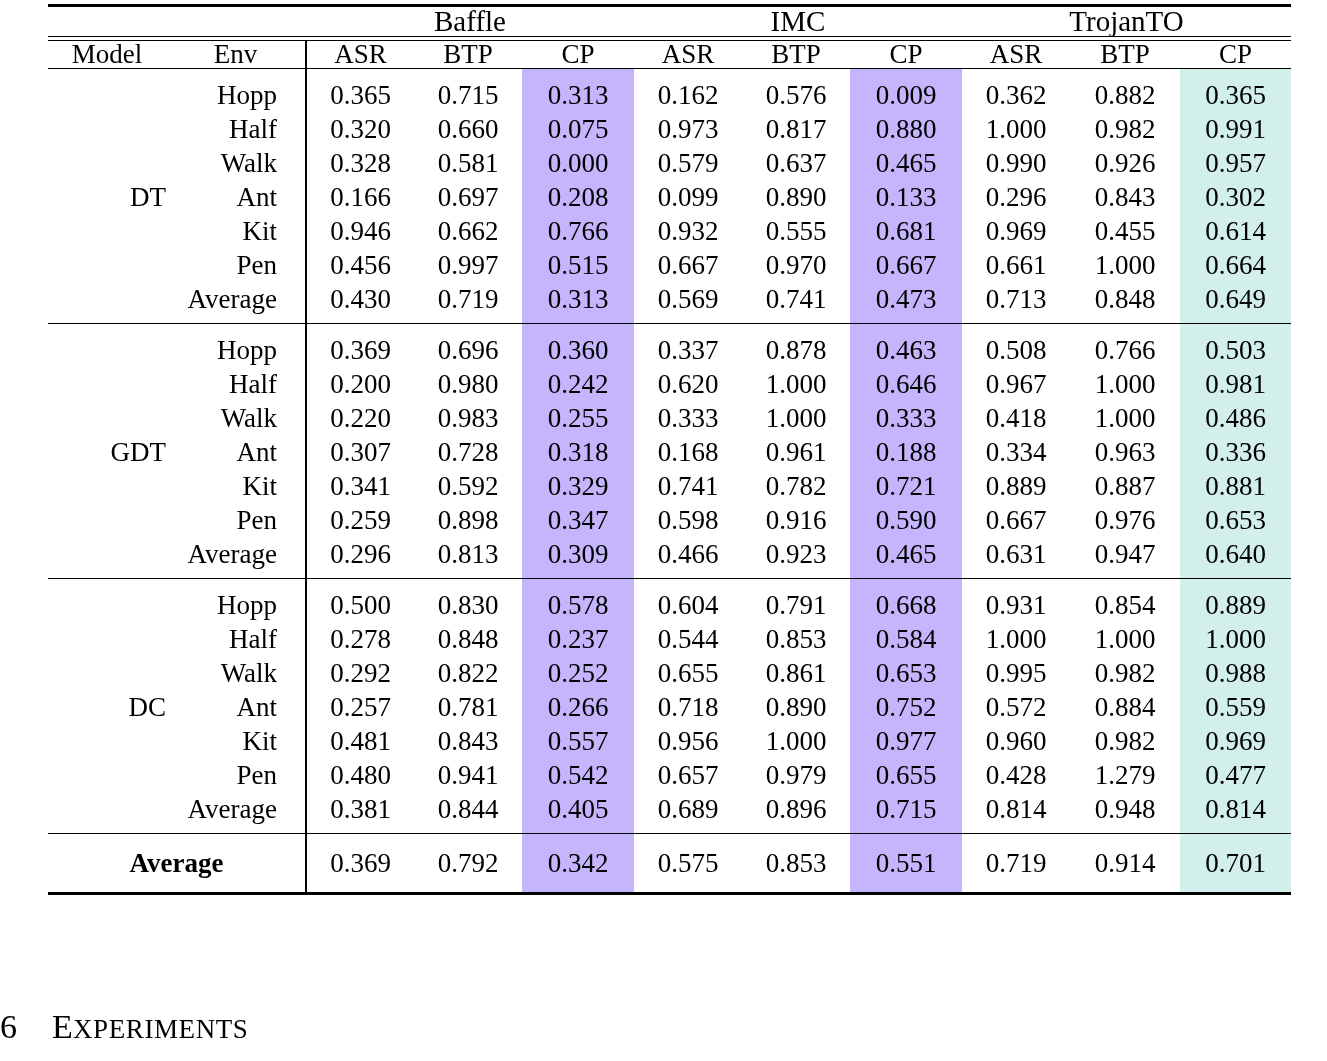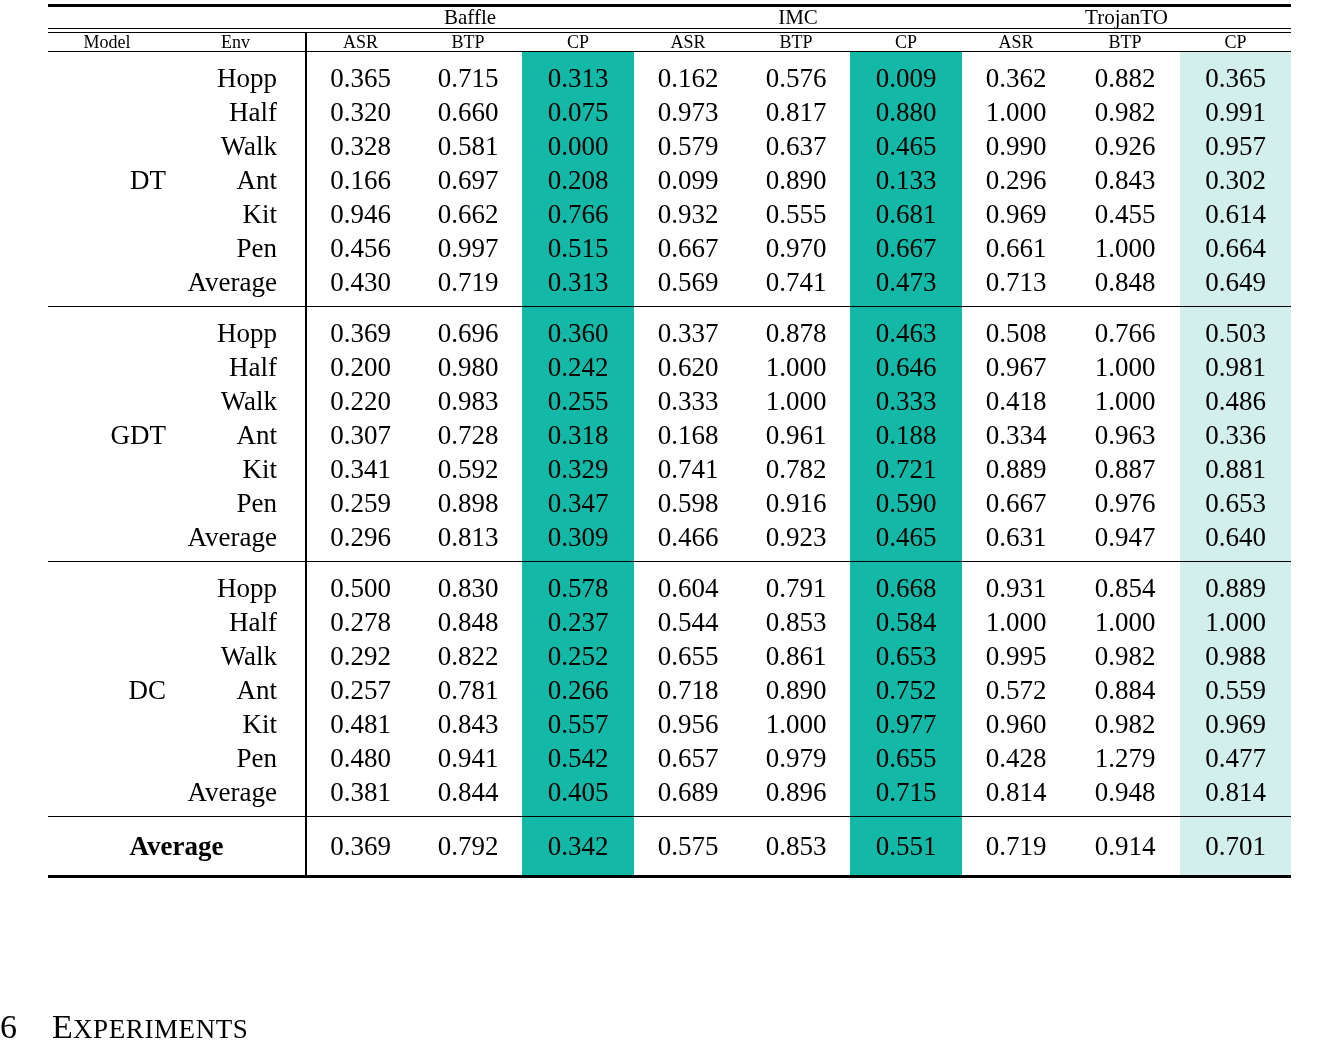--- a/index.html
+++ b/index.html
@@ -85,28 +85,28 @@
     line-height: 0;
   }
 
   .spacer-sm td { height: 9px; font-size:0; line-height:0; }
   .spacer-xs td { height: 7px; font-size:0; line-height:0; }
 
   
   .grp-head td {
     text-align: center;
     font-weight: bold;
-    font-size: 21px;
+    font-size: 29px;
     padding-bottom: 10px;
     padding-top: 4px;
   }
   
   .col-head td {
     text-align: center;
-    font-size: 18px;
+    font-size: 27px;
     padding-top: 9px;
     padding-bottom: 11px;
   }
 
   td.vsep {
     border-left: 2px solid #000;
   }
   
 
   .data-row td {
@@ -116,21 +116,21 @@
   }
   .data-row td.env {
     text-align: right;
     padding-right: 28px;
   }
   .data-row td.model {
     text-align: right;
   }
   .b { font-weight: bold; }
 
-  .hl-peach { background: #14b8a6; }
+  .hl-peach { background: #c4b5fd; }
   .hl-teal  { background: #d2efec; }
 
   
   .avg-row td {
     text-align: center;
     height: 44px;
     font-size: 27px;
   }
   .avg-row td.avg-label {
     text-align: center;

